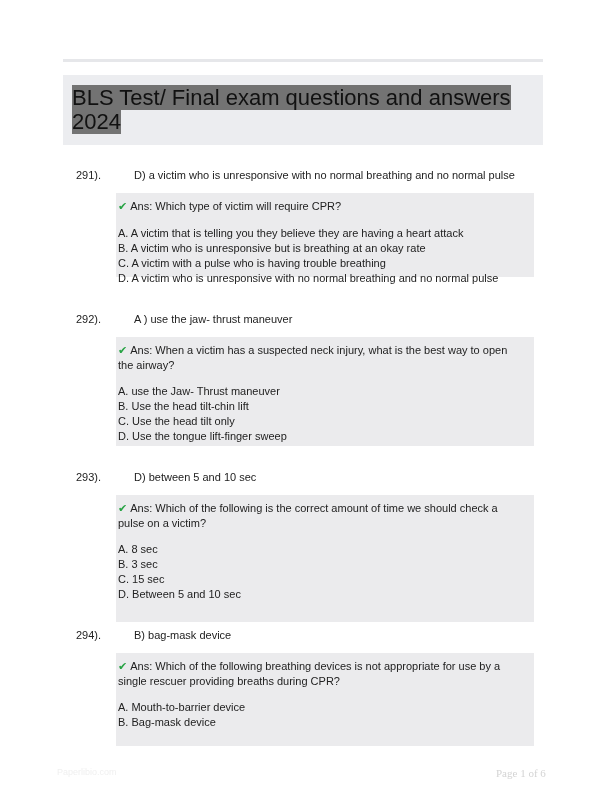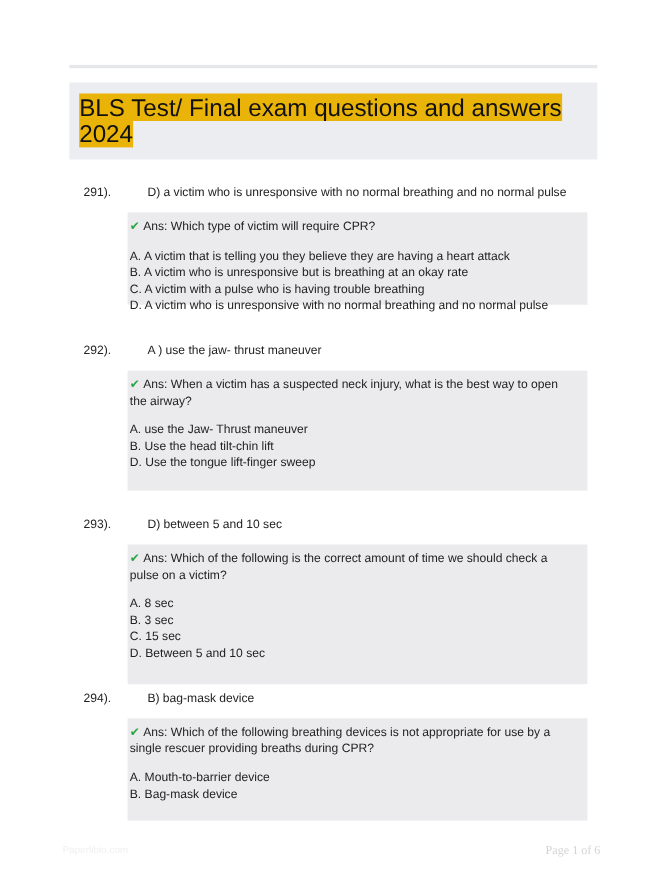--- a/index.html
+++ b/index.html
@@ -2,21 +2,21 @@
 <html><head>
   <meta charset="utf-8">
   <style>
     html, body { margin: 0; padding: 0; background: #ffffff; }
     body { width: 606px; height: 800px; position: relative; overflow: hidden;
            font-family: "Liberation Sans", sans-serif; color: #222; }
     .top-rule { position: absolute; left: 63px; top: 59px; width: 480px; height: 3px; background: #e6e7ea; }
     .title-box { position: absolute; left: 63px; top: 75px; width: 480px; height: 70px; background: #ecedf0; }
     .title { position: absolute; left: 9px; top: 11px; width: 440px;
              font-size: 22px; line-height: 24px; color: #111; }
-    .title span { background: #eab308; }
+    .title span { background: #737373; }
     .q { position: absolute; left: 0; width: 606px; }
     .qnum { position: absolute; left: 76px; top: 0; font-size: 11px; color: #222; }
     .qans { position: absolute; left: 114px; top: 0; font-size: 11px; color: #222; margin-left: 20px; }
     .box { position: absolute; left: 116px; width: 418px; background: #ebebed; }
     .box .ansline { position: absolute; left: 2px; top: 6px; width: 404px; font-size: 11px; line-height: 15px; color: #222; }
     .check { color: #27a344; font-size: 11px; margin-right: 3px; }
     .opts { position: absolute; left: 2px; font-size: 11px; line-height: 15px; color: #222; }
     .opts div { white-space: nowrap; }
     .footer-left { position: absolute; left: 57px; top: 767px; font-size: 9px; color: #f0f0f0; }
     .footer-right { position: absolute; left: 496px; top: 767px; font-family: "Liberation Serif", serif; font-size: 11px; color: #d4d4d4; }
@@ -46,20 +46,21 @@
 
 <div class="q" style="top:313px;">
   <div class="qnum">292).</div>
   <div class="qans">A ) use the jaw- thrust maneuver</div>
 </div>
 <div class="box" style="top:337px;height:109px;">
   <div class="ansline"><span class="check">✔</span><span>Ans: When a victim has a suspected neck injury, what is the best way to open the airway?</span></div>
   <div class="opts" style="top:47px;">
     <div>A. use the Jaw- Thrust maneuver</div>
     <div>B. Use the head tilt-chin lift</div>
+    <div>C. Use the head tilt only</div>
     <div>D. Use the tongue lift-finger sweep</div>
   </div>
 </div>
 
 <div class="q" style="top:471px;">
   <div class="qnum">293).</div>
   <div class="qans">D) between 5 and 10 sec</div>
 </div>
 <div class="box" style="top:495px;height:127px;">
   <div class="ansline"><span class="check">✔</span><span>Ans: Which of the following is the correct amount of time we should check a pulse on a victim?</span></div>

